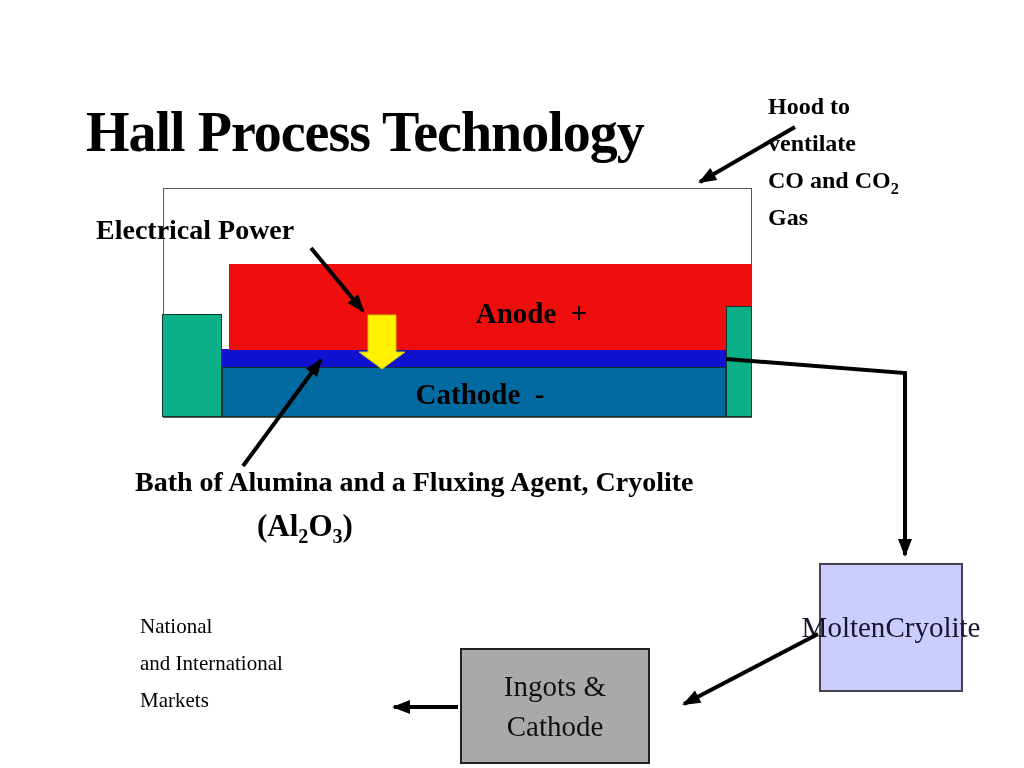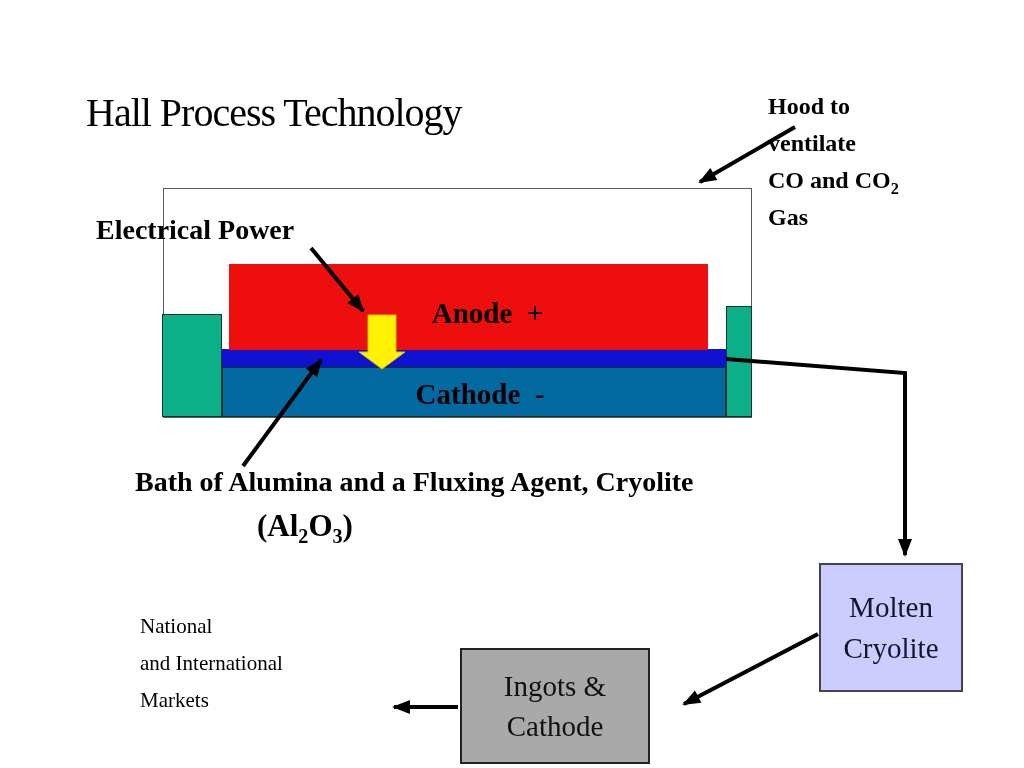--- a/index.html
+++ b/index.html
@@ -8,21 +8,21 @@
     width:1024px;height:768px;
     background:#ffffff;
     overflow:hidden;
     font-family:"Liberation Serif","DejaVu Serif",serif;
     color:#000;
   }
   .abs{position:absolute;}
   
   .title{
     left:86px;top:64px;width:660px;
-    font-size:40px;font-weight:400;line-height:1.1;
+    font-size:56px;font-weight:700;line-height:1.1;
     letter-spacing:-1px;white-space:nowrap;
     z-index:20;
   }
   
   .hood{
     left:163px;top:188px;width:587px;height:228px;
     border:1px solid #5a5a5a;background:transparent;
     z-index:4;
   }
   
@@ -81,21 +81,21 @@
   .formula sub{font-size:0.65em;line-height:0;}
   .markets-label{
     left:140px;top:608px;width:280px;
     font-size:21px;font-weight:400;line-height:37px;
     z-index:20;
   }
   
   .molten-box{
     left:819px;top:563px;width:144px;height:129px;
     box-sizing:border-box;border:2px solid #44444e;
-    display:flex;flex-direction:column;align-items:center;justify-content:center;
+    display:flex;flex-direction:row;align-items:center;justify-content:center;
     font-size:29px;line-height:41px;color:#15152e;
     z-index:12;
   }
   .ingots-box{
     left:460px;top:648px;width:190px;height:116px;
     box-sizing:border-box;border:2px solid #222222;
     display:flex;flex-direction:column;align-items:center;justify-content:center;
     font-size:29px;line-height:40px;color:#111111;
     z-index:12;
   }
@@ -107,21 +107,21 @@
 </style>
 </head>
 <body>
 
 <div class="slide">
 
   <h1 class="abs title">Hall Process Technology</h1>
 
   <div class="abs hood"></div>
 
-  <div class="abs anode" style="background-color: rgb(238, 14, 14);">
+  <div class="abs anode" style="background-color: rgb(238, 14, 14); padding-left: 44px;">
     <span class="anode-label">Anode  +</span>
   </div>
 
   <div class="abs bath-layer" style="background-color: rgb(17, 17, 208);"></div>
 
   <div class="abs cathode-slab" style="background-color: #0369a1;">
     <span class="cathode-label">Cathode  -</span>
   </div>
   <div class="abs wall-left" style="background-color: rgb(12, 176, 136);"></div>
   <div class="abs wall-right" style="background-color: rgb(12, 176, 136);"></div>

